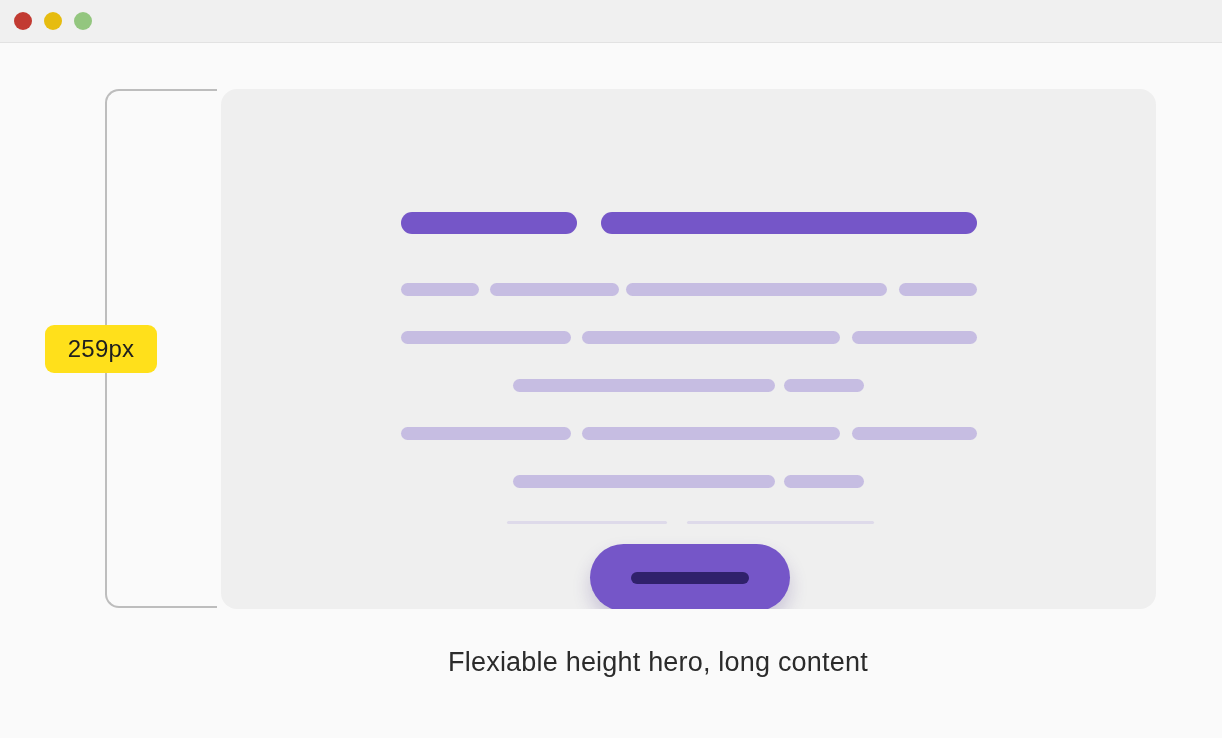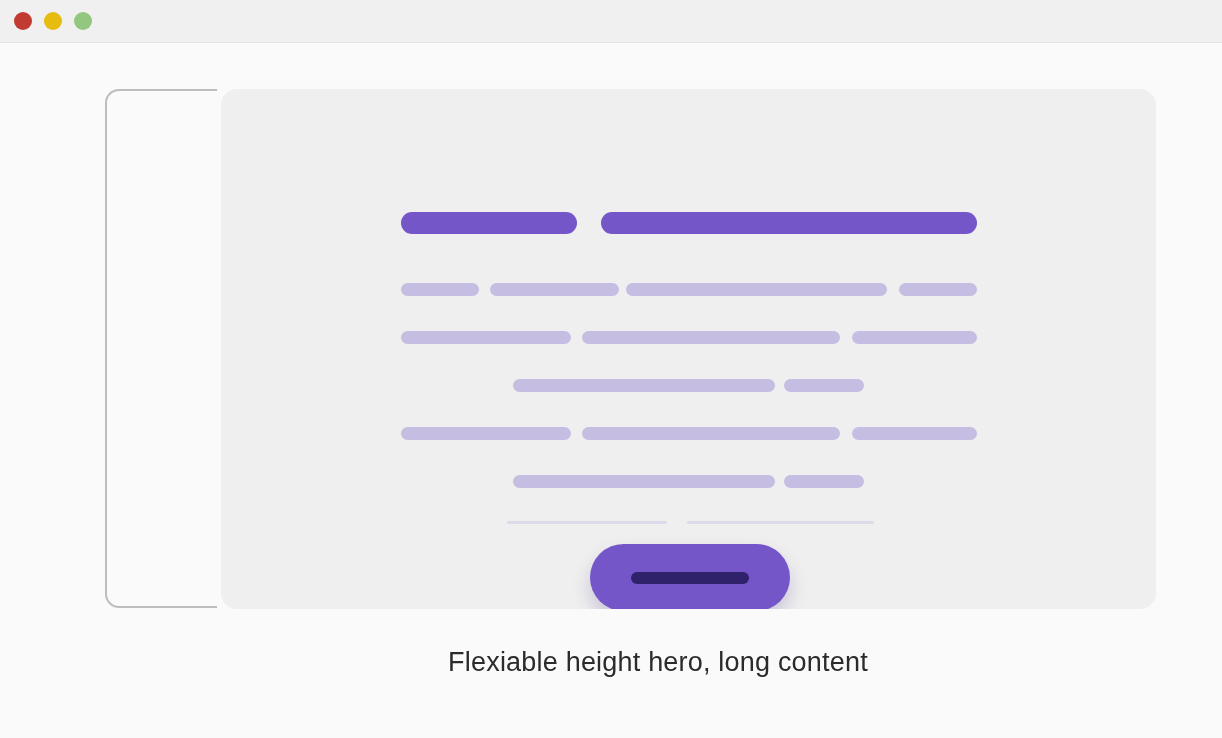--- a/index.html
+++ b/index.html
@@ -153,20 +153,21 @@
   <div class="traffic-lights">
     <span class="dot dot-close"></span>
     <span class="dot dot-min"></span>
     <span class="dot dot-max"></span>
   </div>
 </div>
 
 <div class="canvas">
 
   <div class="measure-bracket"></div>
+  <div class="measure-badge">259px</div>
 
   <div class="hero-card">
     <div class="hero-inner" id="skeleton-host">
         <span class="bar bar-title" style="left: 180px; top: 123px; width: 176px; background: rgb(117, 86, 200);"></span>
         <span class="bar bar-title" style="left: 380px; top: 123px; width: 376px; background: rgb(117, 86, 200);"></span>
         <span class="bar" style="left: 180px; top: 194px; width: 78px; background: rgb(198, 189, 226);"></span>
         <span class="bar" style="left: 269px; top: 194px; width: 129px; background: rgb(198, 189, 226);"></span>
         <span class="bar" style="left: 405px; top: 194px; width: 261px; background: rgb(198, 189, 226);"></span>
         <span class="bar" style="left: 678px; top: 194px; width: 78px; background: rgb(198, 189, 226);"></span>
         <span class="bar" style="left: 180px; top: 242px; width: 170px; background: rgb(198, 189, 226);"></span>

